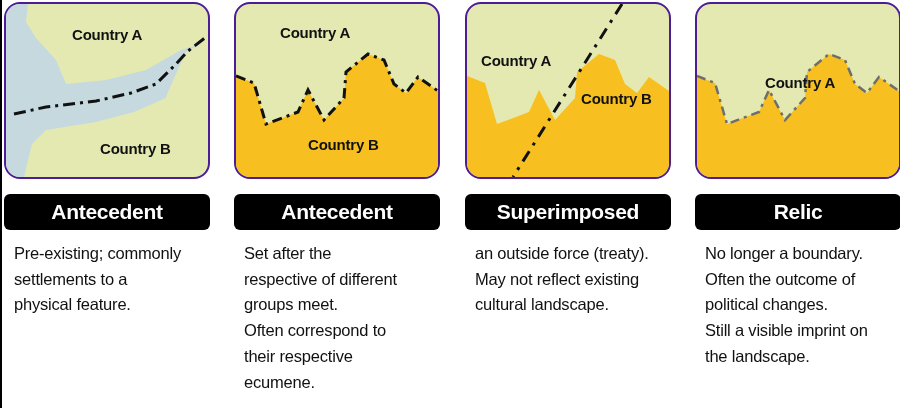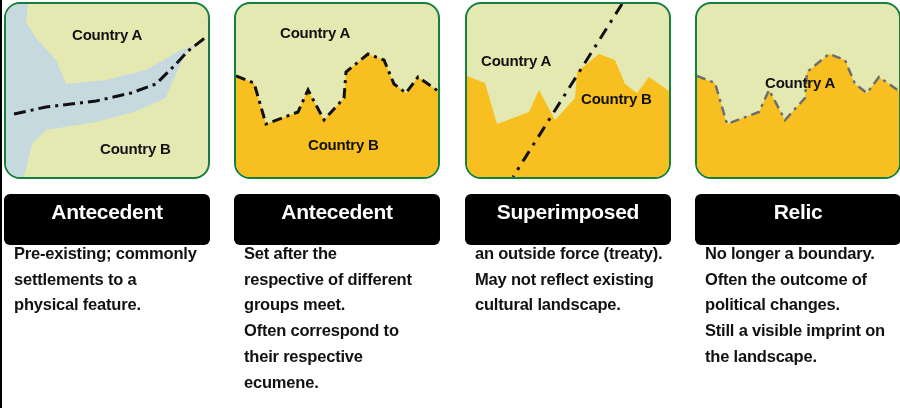--- a/index.html
+++ b/index.html
@@ -26,21 +26,21 @@
       position: absolute;
       top: 0;
       width: 206px;
     }
     .panel {
       position: absolute;
       top: 2px;
       left: 0;
       width: 202px;
       height: 173px;
-      border: 2px solid #15803d;
+      border: 2px solid #4c1d95;
       border-radius: 16px;
       overflow: hidden;
       background: #e4e9b2;
     }
     .panel svg {
       position: absolute;
       left: 0;
       top: 0;
       width: 202px;
       height: 173px;
@@ -52,21 +52,21 @@
       font-size: 15px;
       color: #111;
       white-space: nowrap;
       letter-spacing: -0.2px;
     }
     .type-label {
       position: absolute;
       top: 194px;
       left: 0;
       width: 206px;
-      height: 51px;
+      height: 36px;
       background: #000;
       border-radius: 6px;
       color: #fff;
       font-weight: bold;
       font-size: 21px;
       line-height: 36px;
       text-align: center;
       letter-spacing: -0.3px;
     }
     .desc {
@@ -75,21 +75,20 @@
       left: 10px;
       width: 200px;
       color: #111;
       font-size: 16.5px;
       line-height: 25.7px;
       letter-spacing: -0.2px;
     }
     .desc-line {
       display: block;
       white-space: nowrap;
-      font-weight: bold;
     }
   </style>
 </head>
 <body>
 
 <div class="left-rule"></div>
 
 <div class="column" style="left:4px;">
   <div class="panel">
     <svg viewBox="0 0 202 173">

